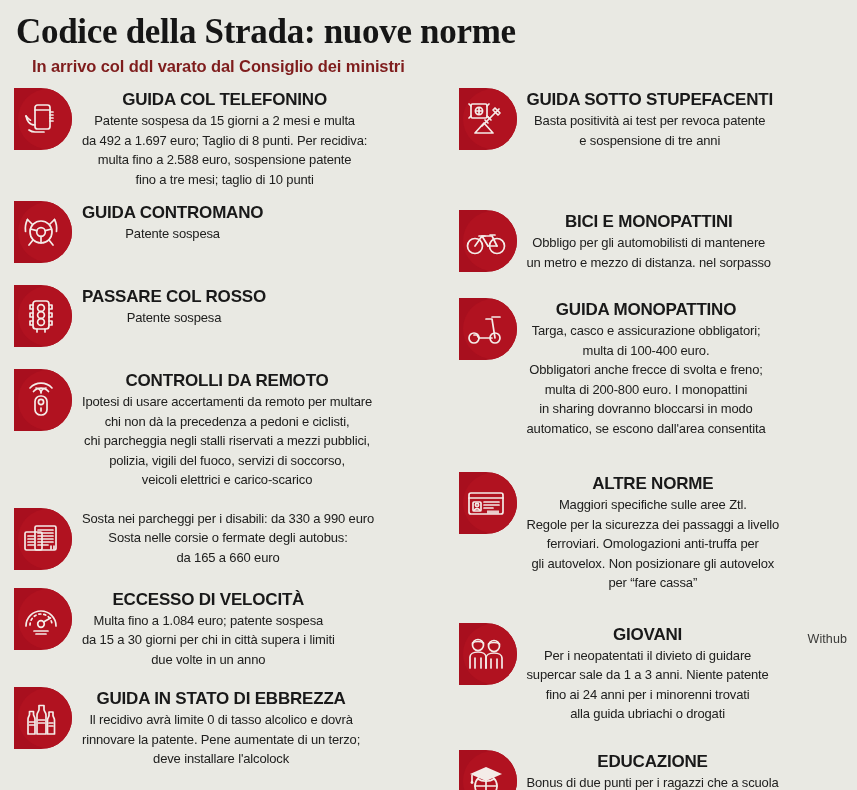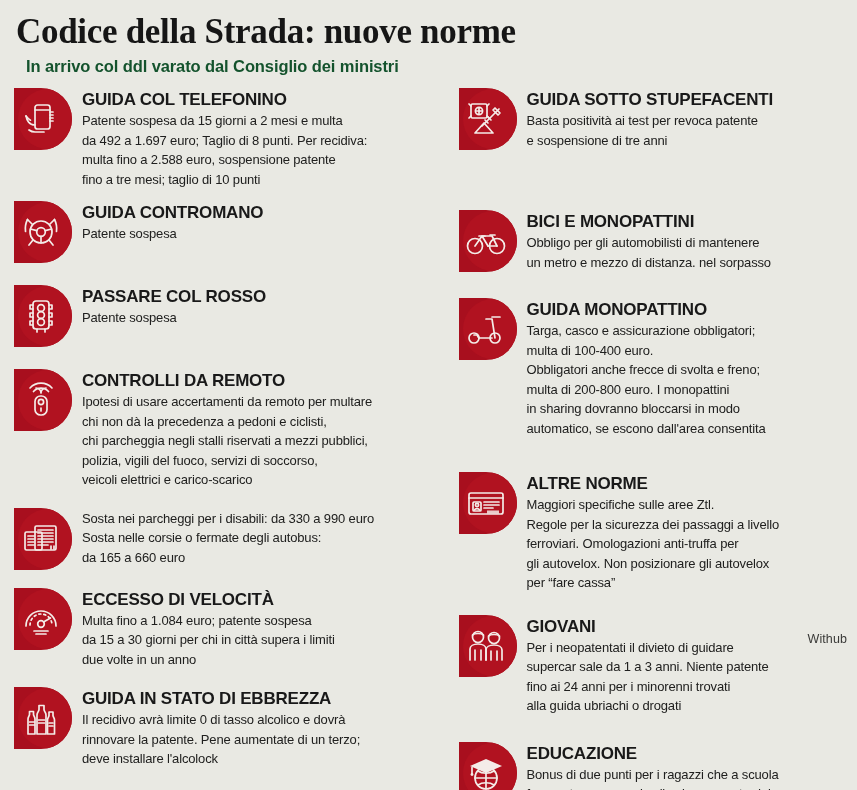--- a/index.html
+++ b/index.html
@@ -34,42 +34,43 @@
     line-height: 40px;
     letter-spacing: -0.3px;
     color: #161616;
     margin: 0 0 4px 2px;
   }
   .sub-title {
     font-family: "Liberation Sans", sans-serif;
     font-weight: bold;
     font-size: 16.5px;
     line-height: 20px;
-    color: #14532d;
-    margin: 0 0 0 12px;
+    color: #7f1d1d;
+    margin: 0 0 0 18px;
     letter-spacing: -0.1px;
   }
 
   
   .columns {
     display: flex;
     gap: 0;
     margin-top: 8px;
   }
   .col {
     position: relative;
   }
   .col-left  { width: 452px; }
   .col-right { width: 391px; }
 
   
   .entry {
     display: flex;
     align-items: flex-start;
     margin-bottom: 6px;
+    text-align: center;
   }
   .badge {
     flex: 0 0 auto;
     width: 58px;
     height: 62px;
     background: #a80f1e;
     border-radius: 0 31px 31px 0;
     position: relative;
     margin-right: 10px;
     overflow: hidden;
@@ -121,21 +122,21 @@
     margin: 0;
     letter-spacing: -0.15px;
     white-space: pre-line;
   }
 
   
   .sp-12 { margin-bottom: 12px; }
   .sp-18 { margin-bottom: 18px; }
   .sp-22 { margin-bottom: 22px; }
   .sp-26 { margin-bottom: 26px; }
-  .sp-30 { margin-bottom: 22px; }
+  .sp-30 { margin-bottom: 30px; }
   .sp-34 { margin-bottom: 34px; }
   .sp-40 { margin-bottom: 60px; }
 
   
   .credit {
     position: absolute;
     right: 10px;
     bottom: 8px;
     font-family: "Liberation Sans", sans-serif;
     font-size: 12.5px;

